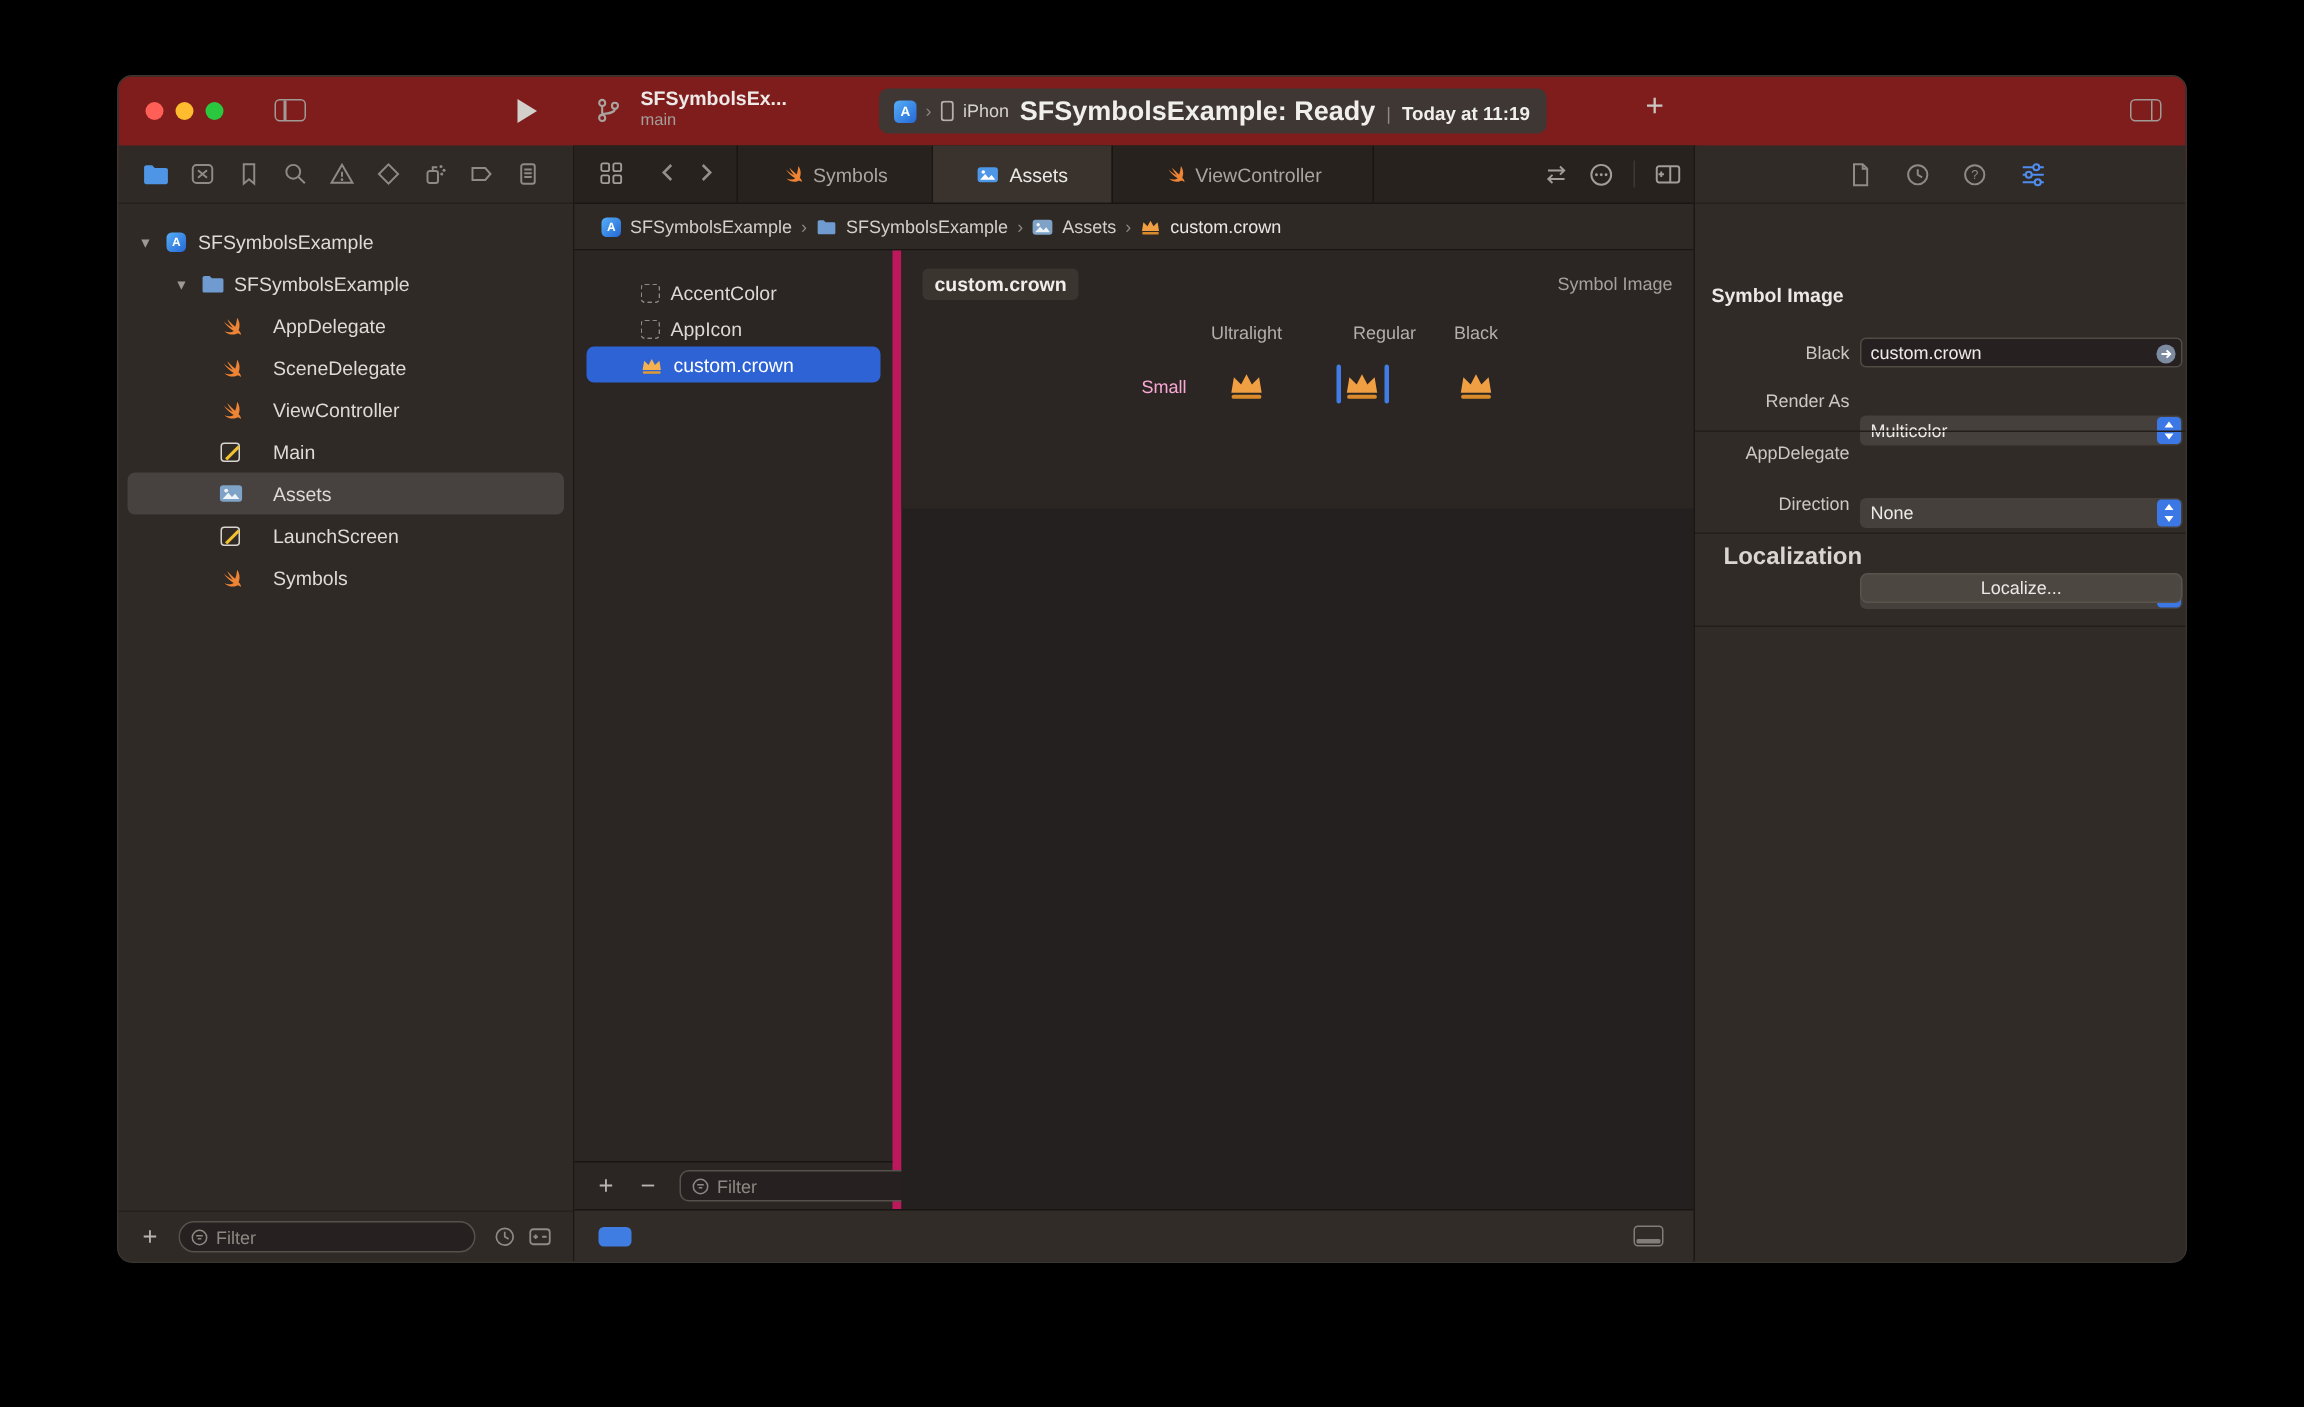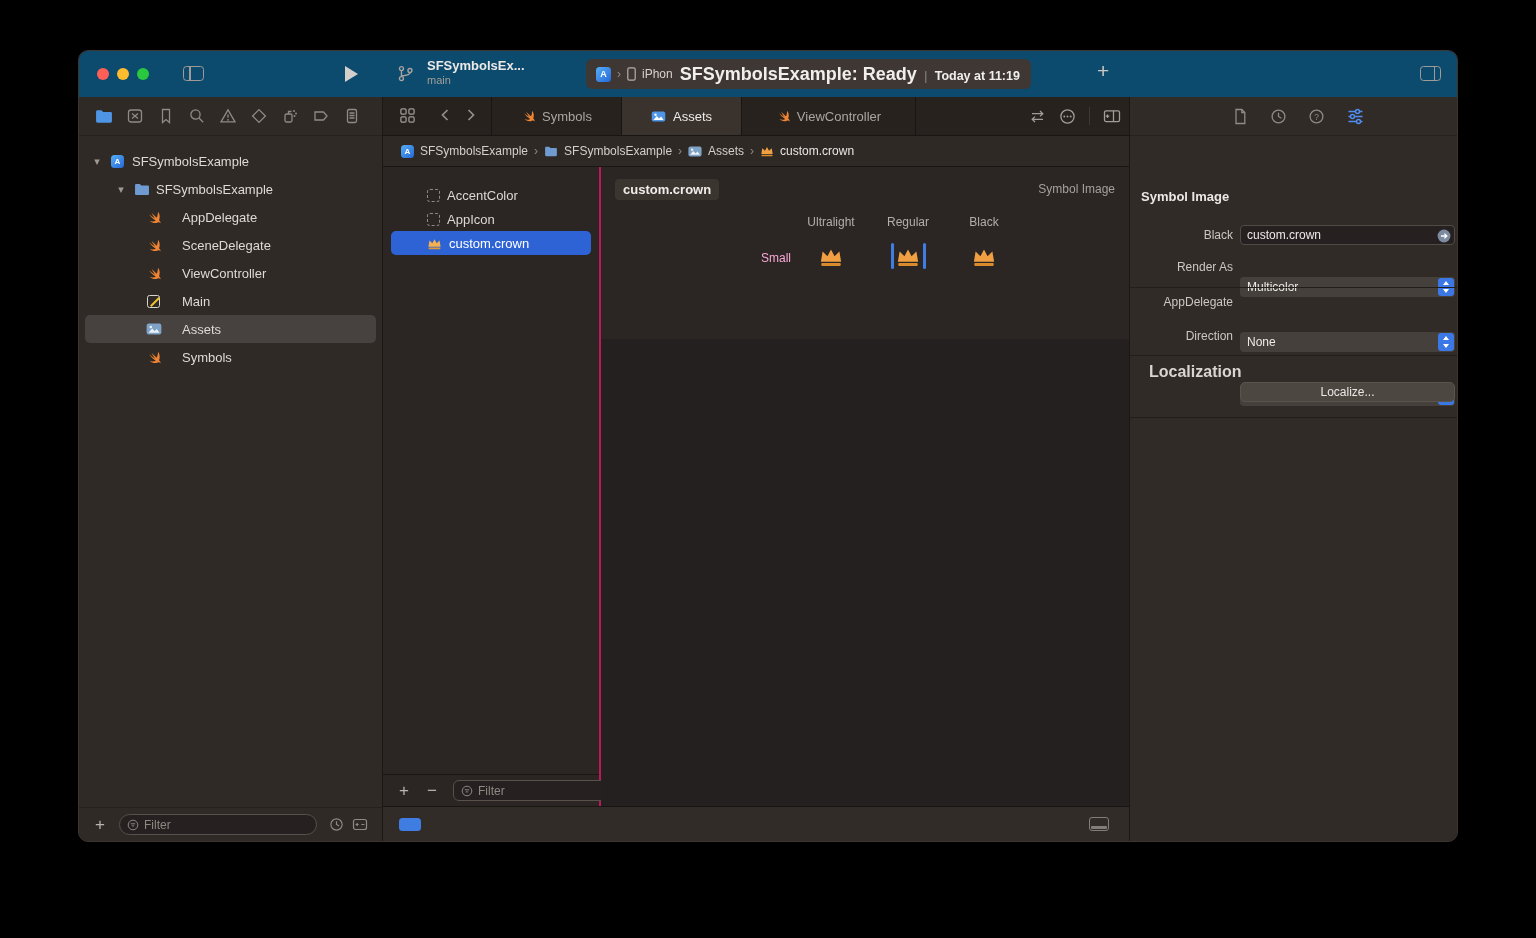--- a/index.html
+++ b/index.html
@@ -3,21 +3,21 @@
 <meta charset="utf-8">
 <style>
   * { margin:0; padding:0; box-sizing:border-box; }
   html,body { width:1536px; height:938px; background:#000; font-family:"Liberation Sans","DejaVu Sans",sans-serif; }
   .screen { position:relative; width:1536px; height:938px; background:#000; overflow:hidden; }
   .window { position:absolute; left:78px; top:50px; width:1380px; height:792px; background:#2c2723;
             border-radius:10px; overflow:hidden; border:1px solid #3c3631; box-shadow:0 25px 60px rgba(0,0,0,.65);
             color:#dedad6; font-size:13px; }
 
   
-  .toolbar { position:absolute; top:0; left:0; right:0; height:63px; background:#0c4a6e; border-bottom:1px solid #171310; }
+  .toolbar { position:absolute; top:0; left:0; right:0; height:63px; background:#7f1d1d; border-bottom:1px solid #171310; }
   .traffic { position:absolute; left:18px; top:17px; display:flex; gap:8px; }
   .tl { width:12px; height:12px; border-radius:50%; }
   .tl.red{background:#ff5f57}.tl.yellow{background:#febc2e}.tl.green{background:#29c83f}
   .pane-toggle { position:absolute; width:21px; height:15px; border:1.5px solid #a09b96; border-radius:3.5px; }
   .pane-toggle::before { content:""; position:absolute; top:0; bottom:0; width:1.5px; background:#a09b96; }
   .left-toggle { left:104px; top:15px; } .left-toggle::before { left:5px; }
   .right-toggle { right:16px; top:15px; } .right-toggle::before { right:5px; }
   .play { position:absolute; left:266px; top:15px; width:0; height:0;
           border-left:13px solid #d3cfcb; border-top:8px solid transparent; border-bottom:8px solid transparent; }
   .scm { position:absolute; left:318px; top:4px; height:38px; }
@@ -72,21 +72,21 @@
   .tab { display:flex; align-items:center; justify-content:center; gap:7px; font-size:13px; color:#aaa5a0;
          border-left:1px solid #191512; height:100%; }
   .tab:last-child { border-right:1px solid #191512; }
   .tab.active { background:#39322d; color:#eceae7; }
   .tab-right { position:absolute; right:10px; top:0; bottom:0; display:flex; align-items:center; gap:13px; }
   .tab-right .vsep { width:1px; height:18px; background:#3e3833; }
   .jumpbar { position:absolute; top:39px; left:0; right:0; height:31px; background:#2e2925; border-bottom:1px solid #191512;
              display:flex; align-items:center; gap:6px; padding-left:18px; font-size:12px; color:#d3cfcb; white-space:nowrap; }
   .jumpbar .crumb-cur { color:#e9e6e3; }
   .econtent { position:absolute; top:70px; left:0; right:0; bottom:35px; display:flex; }
-  .asset-list { width:218px; flex:none; position:relative; background:#2b2623; border-right:2px solid #be185d; }
+  .asset-list { width:218px; flex:none; position:relative; background:#2b2623; border-right:6px solid #be185d; }
   .alist-rows { position:absolute; top:16px; left:0; right:0; }
   .arow { height:24px; margin:0 8px; border-radius:5px; display:flex; align-items:center; gap:7px; padding-left:36px;
           font-size:13px; color:#dcd8d4; }
   .arow.selected { background:#2e63d6; color:#fff; }
   .list-bottom { position:absolute; bottom:0; left:0; right:0; height:32px; border-top:1px solid #191512;
                  display:flex; align-items:center; gap:14px; padding:0 14px; }
   .detail { flex:1; position:relative; background:#242020; }
   .canvas { position:absolute; top:0; left:0; right:0; height:172px; background:#2b2623; }
   .detail-header { position:absolute; top:10px; left:14px; right:16px; height:24px; display:flex;
                    align-items:center; justify-content:space-between; }
@@ -290,20 +290,26 @@
       </div>
       <div class="trow lvl2 selected">
         <span class="ticon">
           <svg width="16" height="12" viewBox="0 0 17 13">
                 <rect x="0.5" y="0.5" width="16" height="12" rx="2.4" fill="#7ea3c6"></rect>
                 <circle cx="5" cy="4.4" r="1.4" fill="#eef3f8"></circle>
                 <path d="M2.5,10.5 L6.5,6 L9.2,9 L11.5,6.6 L14.5,10.5 Z" fill="#eef3f8"></path>
               </svg>
         </span>
         <span class="tlabel">Assets</span>
+      </div>
+      <div class="trow lvl2">
+        <span class="ticon">
+              <span class="sb-icon"></span>
+            </span>
+        <span class="tlabel">LaunchScreen</span>
       </div>
       <div class="trow lvl2">
         <span class="ticon">
           <svg width="15" height="15" viewBox="0 0 16 16">
                 <path fill="#ee8434" d="M12.9,1.9c2,2.9,2.2,6.4,1,8.9c1.1,0.9,1.8,2,1.7,3.4c-0.9-1-2-1.4-3.1-0.9C10,14.6,6.3,13.9,3.9,11.5c2.4,1.1,4.9,1,6.6-0.2C8.1,10.1,5.2,7.4,3.4,4.6c2,1.8,4.5,3.6,6.5,4.6C8.4,7.4,6.7,5,5.9,3c1.9,2,4.2,4.1,5.6,5.3C12.4,6.1,12.6,3.9,12.9,1.9z"></path>
               </svg>
         </span>
         <span class="tlabel">Symbols</span>
       </div>
     </div>
@@ -461,21 +467,21 @@
         </div>
       </div>
 
       <div class="detail">
         <div class="canvas">
           <div class="detail-header">
             <span class="chip">custom.crown</span>
             <span class="kind">Symbol Image</span>
           </div>
           <span class="wlabel" style="left:230px">Ultralight</span>
-          <span class="wlabel" style="left:307px">Regular</span>
+          <span class="wlabel" style="left:322px">Regular</span>
           <span class="wlabel" style="left:383px">Black</span>
           <span class="size-label">Small</span>
 
           <span class="slot" style="left:230px">
             <svg width="25" height="21" viewBox="0 0 16 13.5">
                   <path fill="#f0a042" d="M1.5,10.2 L2.6,3.5 L5.7,6.6 L8,2.3 L10.3,6.6 L13.4,3.5 L14.5,10.2 Z"></path>
                   <rect x="1.7" y="11" width="12.6" height="1.8" rx="0.7" fill="#d98a2b"></rect>
                 </svg>
           </span>
           <div class="handle" style="left:290px"></div>

